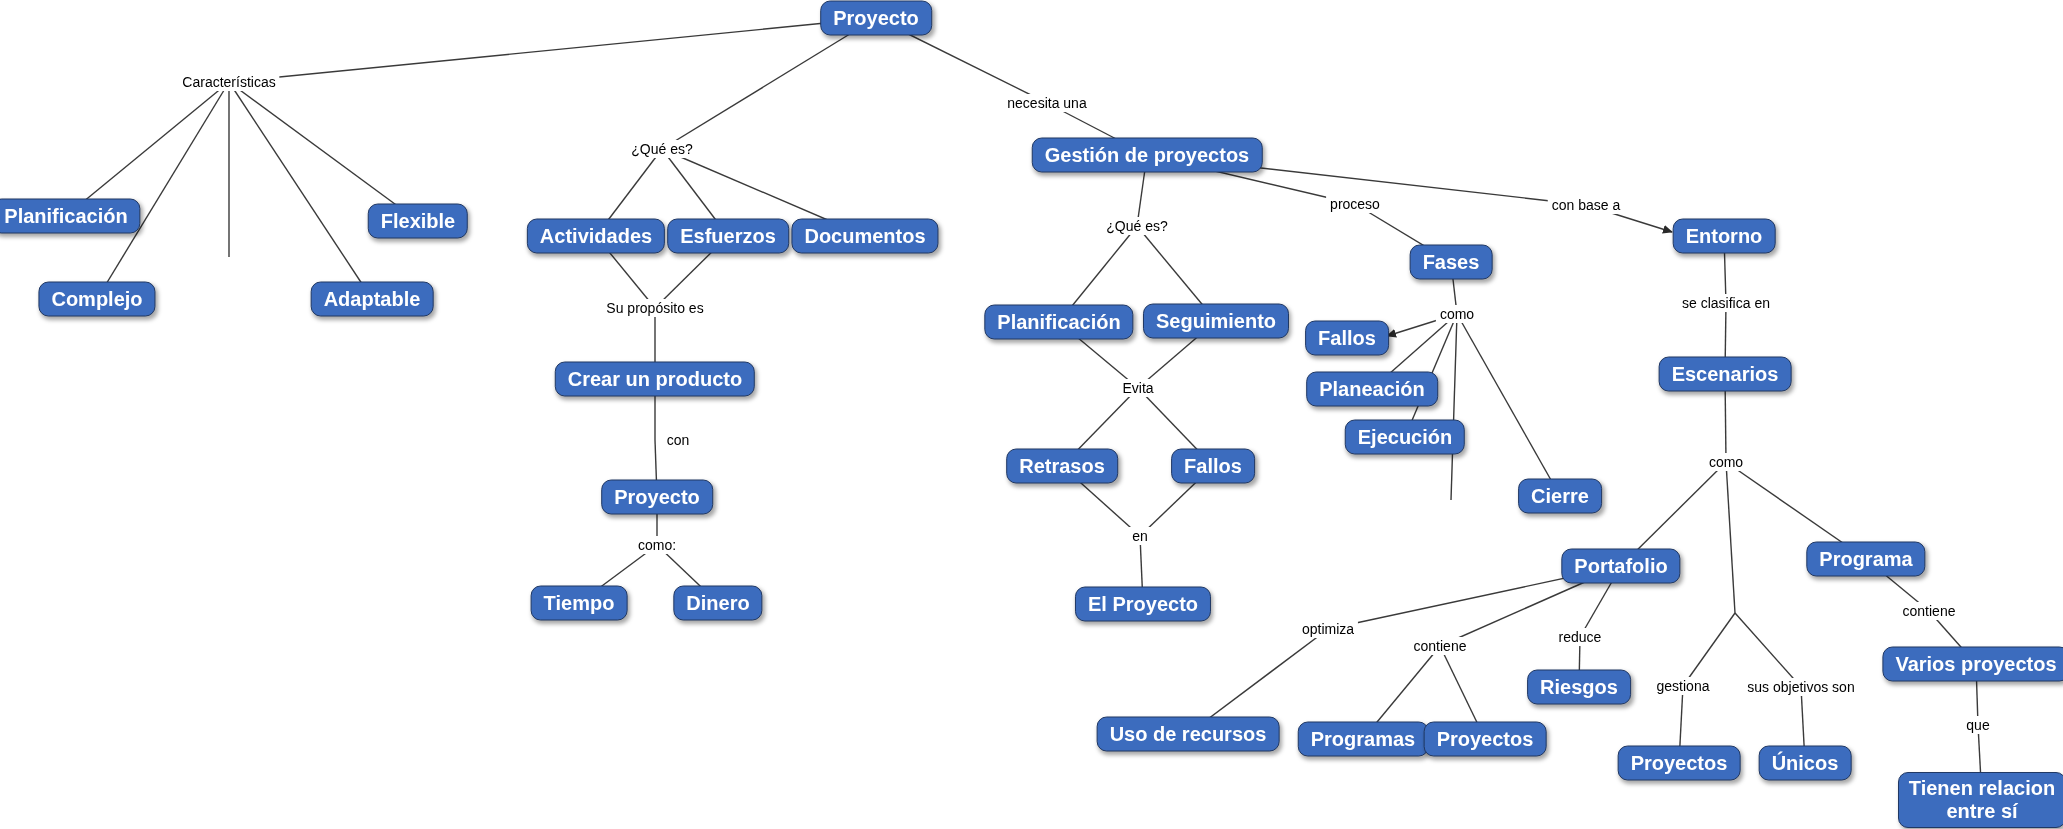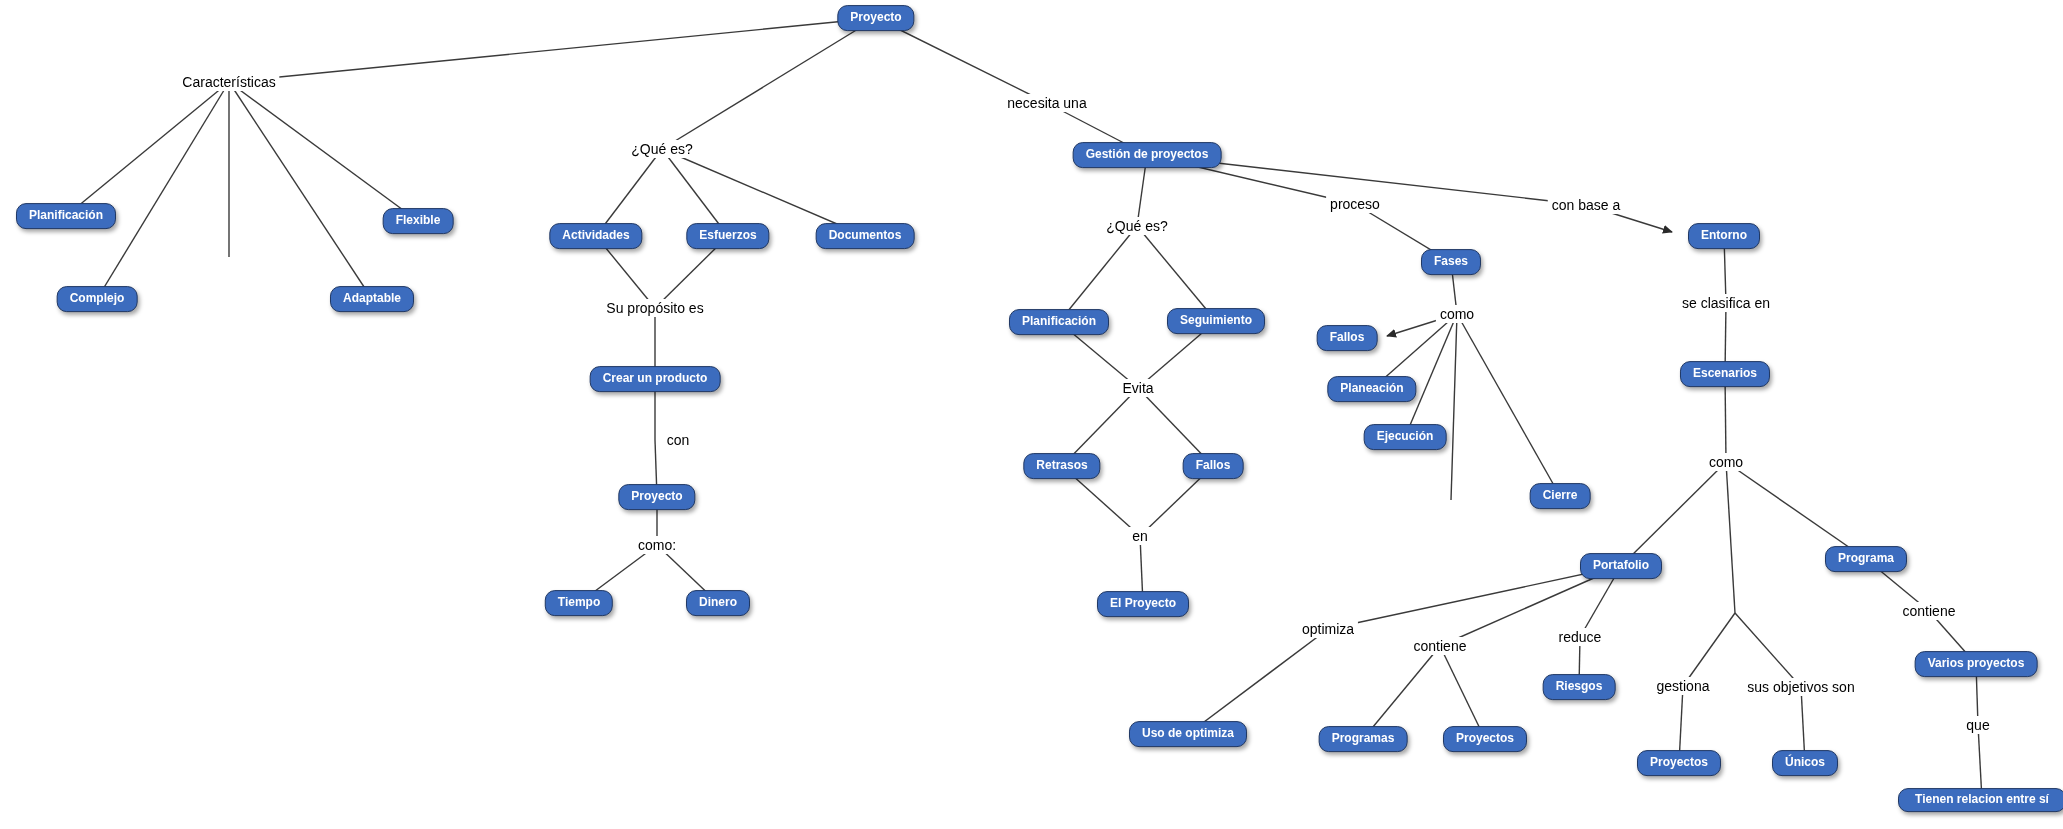--- a/index.html
+++ b/index.html
@@ -28,21 +28,21 @@
     stroke-width: 1.4;
   }
   .node {
     position: absolute;
     transform: translate(-50%, -50%);
     z-index: 3;
     background: #3c6cbe;
     border: 1.6px solid #203864;
     border-radius: 10px;
     color: #ffffff;
-    font-size: 12px;
+    font-size: 20px;
     font-weight: bold;
     text-align: center;
     line-height: 1.15;
     padding: 5px 12px;
     white-space: nowrap;
     box-shadow: 2px 3px 4px rgba(0,0,0,0.35);
     cursor: pointer;
   }
   .node.wrap {
     white-space: normal;
@@ -177,21 +177,21 @@
   <div class="node" style="left:1143px;top:604px">El Proyecto</div>
   <div class="node" style="left:1451px;top:262px">Fases</div>
   <div class="node" style="left:1347px;top:338px">Fallos</div>
   <div class="node" style="left:1372px;top:389px">Planeación</div>
   <div class="node" style="left:1405px;top:437px">Ejecución</div>
   <div class="node" style="left:1560px;top:496px">Cierre</div>
   <div class="node" style="left:1724px;top:236px">Entorno</div>
   <div class="node" style="left:1725px;top:374px">Escenarios</div>
   <div class="node" style="left:1621px;top:566px">Portafolio</div>
   <div class="node" style="left:1866px;top:559px">Programa</div>
-  <div class="node" style="left:1188px;top:734px">Uso de optimiza</div>
+  <div class="node" style="left:1188px;top:734px">Uso de recursos</div>
   <div class="node" style="left:1363px;top:739px">Programas</div>
   <div class="node" style="left:1485px;top:739px">Proyectos</div>
   <div class="node" style="left:1579px;top:687px">Riesgos</div>
   <div class="node" style="left:1679px;top:763px">Proyectos</div>
   <div class="node" style="left:1805px;top:763px">Únicos</div>
   <div class="node" style="left:1976px;top:664px">Varios proyectos</div>
   <div class="node wrap" style="left:1982px;top:800px;width:150px">Tienen relacion entre sí</div>
 
 </div>
 

